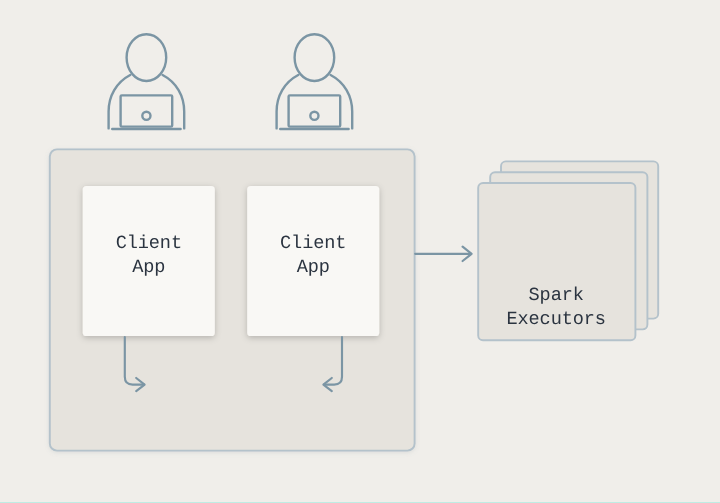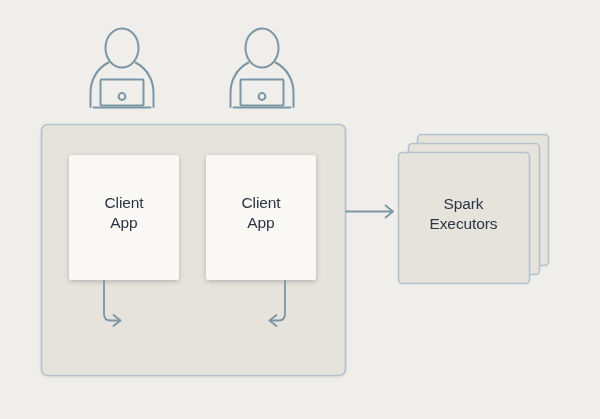--- a/index.html
+++ b/index.html
@@ -12,20 +12,21 @@
     height: 419px;
     background: #f0eeea;
     font-family: "Liberation Sans", sans-serif;
     overflow: hidden;
   }
   #diagram-root {
     position: relative;
     width: 600px;
     height: 419px;
     background: #5eead4;
+    font-family: Liberation Mono, monospace;
   }
   #diagram-svg {
     position: absolute;
     left: 0;
     top: 0;
     width: 600px;
     height: 419px;
     display: block;
   }
 
@@ -37,20 +38,21 @@
     line-height: 1.30;
     letter-spacing: -0.1px;
     white-space: pre-line;
     -webkit-font-smoothing: antialiased;
   }
   .card-label {
     font-size: 15.5px;
   }
   .exec-label {
     font-size: 15.5px;
+    margin-top: 42px;
   }
   .driver-label {
     font-size: 15.5px;
   }
 
   
   .hit {
     position: absolute;
     background: transparent;
   }

